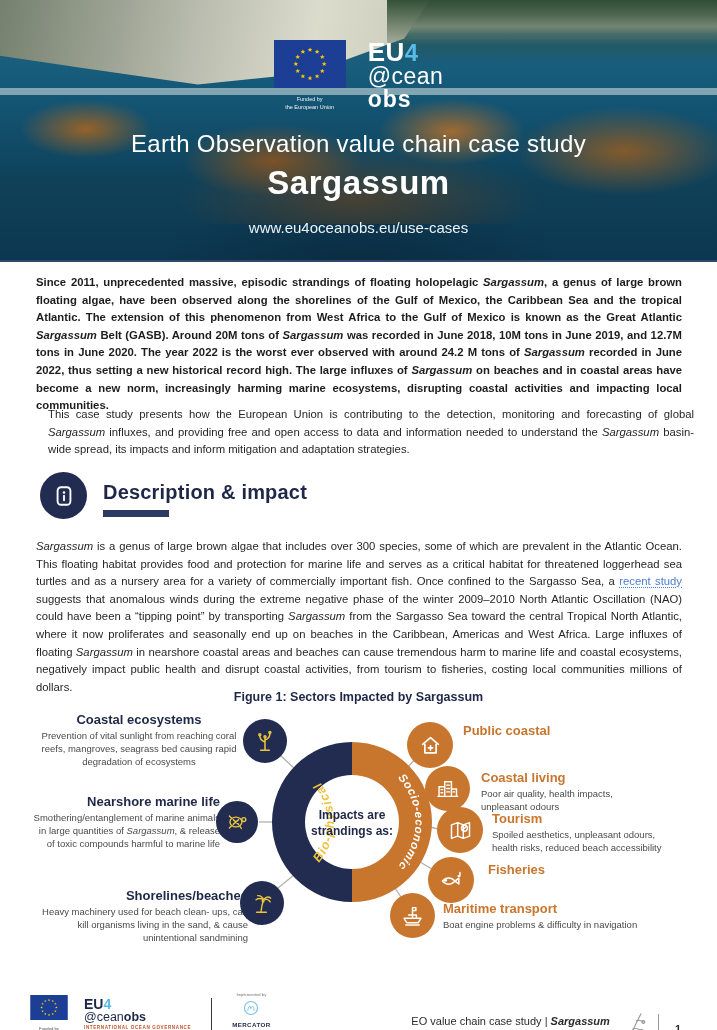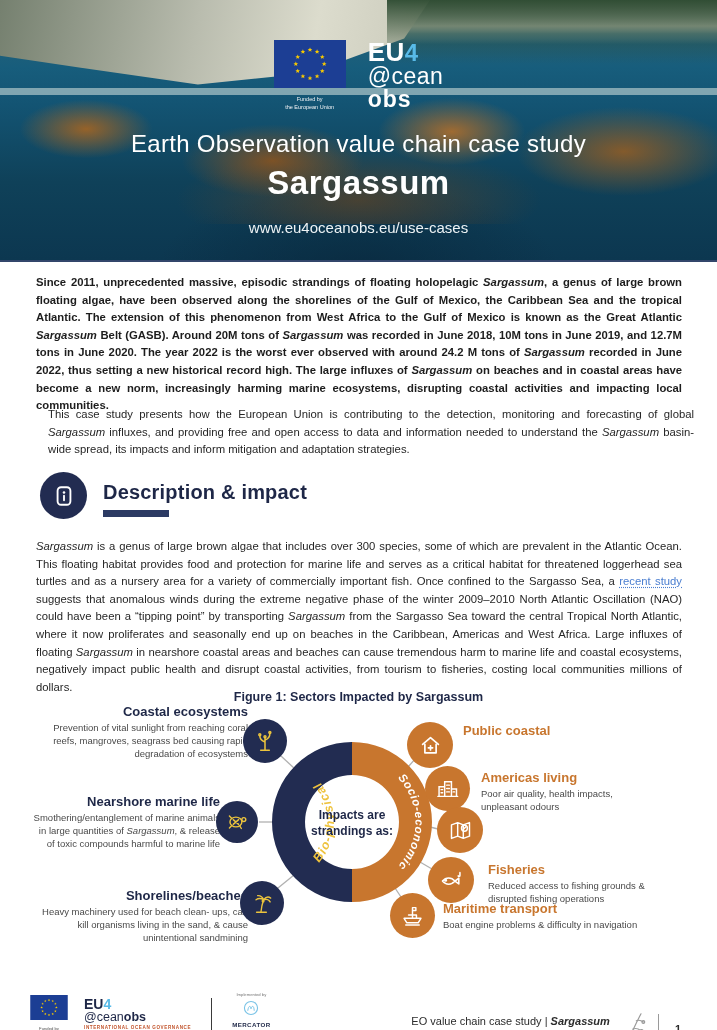--- a/index.html
+++ b/index.html
@@ -182,21 +182,21 @@
       <text font-size="11.5" font-weight="bold" font-style="italic" fill="#ffffff" letter-spacing="0.6">
         <textPath href="#arcR" startOffset="50%" text-anchor="middle">Socio-economic</textPath>
       </text>
     </svg>
 
     <div class="ring-center">
       <div>Impacts are</div>
       <div>strandings as:</div>
     </div>
 
-    <div class="imp-item t-right" style="left:30px;top:0;width:218px;">
+    <div class="imp-item t-right" style="left:30px;top:8px;width:218px;text-align:center;">
       <div class="imp-title">Coastal ecosystems</div>
       <div class="imp-desc"><span>Prevention of vital sunlight from reaching coral reefs, mangroves, seagrass bed causing rapid degradation of ecosystems</span></div>
     </div>
     <div class="imp-item t-right" style="left:30px;top:90px;width:190px;">
       <div class="imp-title">Nearshore marine life</div>
       <div class="imp-desc"><span>Smothering/entanglement of marine animals in large quantities of </span><span class="run-i">Sargassum</span><span>, &amp; release of toxic compounds harmful to marine life</span></div>
     </div>
     <div class="imp-item t-right" style="left:30px;top:184px;width:218px;">
       <div class="imp-title">Shorelines/beaches</div>
       <div class="imp-desc"><span>Heavy machinery used for beach clean- ups, can kill organisms living in the sand, &amp; cause unintentional sandmining</span></div>
@@ -260,26 +260,29 @@
         <path d="M4.5 14.5 H19.5 L17 18.5 H7 Z"></path>
         <path d="M12 14.5 V5 M12 5 H15 V7.5 H12"></path>
         <path d="M8.5 11.5 H15.5 V14.5 M6 20.5 H18"></path>
       </svg>
     </div>
 
     <div class="imp-item" style="left:463px;top:19px;width:232px;">
       <div class="imp-title orange">Public coastal</div>
     </div>
     <div class="imp-item" style="left:481px;top:66px;width:175px;">
-      <div class="imp-title orange">Americas living</div>
+      <div class="imp-title orange">Coastal living</div>
       <div class="imp-desc"><span>Poor air quality, health impacts, unpleasant odours</span></div>
+    </div>
+    <div class="imp-item" style="left:492px;top:107px;width:172px;">
+      <div class="imp-title orange">Tourism</div>
+      <div class="imp-desc"><span>Spoiled aesthetics, unpleasant odours, health risks, reduced beach accessibility</span></div>
     </div>
     <div class="imp-item" style="left:488px;top:158px;width:195px;">
       <div class="imp-title orange">Fisheries</div>
-      <div class="imp-desc"><span>Reduced access to fishing grounds &amp; disrupted fishing operations</span></div>
     </div>
     <div class="imp-item" style="left:443px;top:197px;width:260px;">
       <div class="imp-title orange">Maritime transport</div>
       <div class="imp-desc"><span>Boat engine problems &amp; difficulty in navigation</span></div>
     </div>
   </div>
 
   <div id="footer">
     <div class="f-flag-wrap">
       <svg width="38" height="25" viewBox="0 0 66 44">

